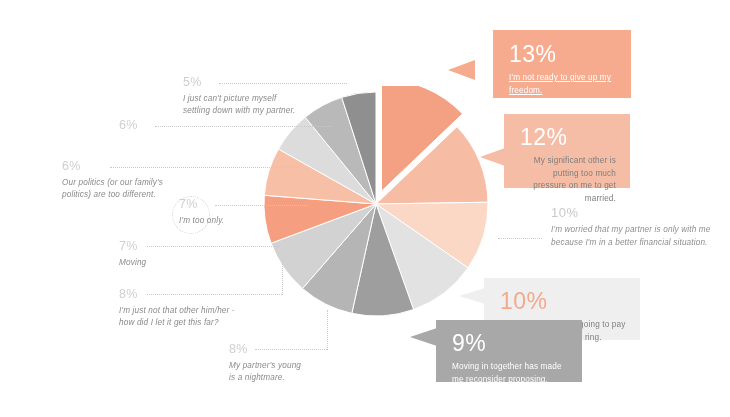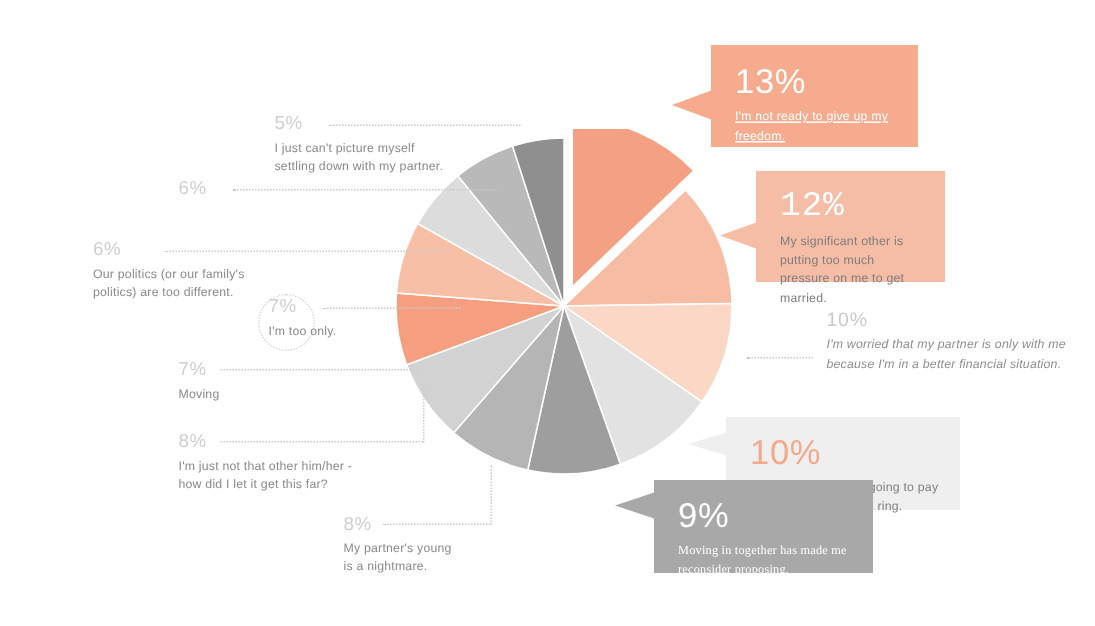--- a/index.html
+++ b/index.html
@@ -54,29 +54,29 @@
     background: #f6ab8f;
     padding: 13px 14px 14px 16px;
   }
   .box-salmon .pct { color: #ffffff; }
   .box-salmon .desc { color: #ffffff; text-decoration: underline; }
 
   .box-peach {
     background: #f6bda6;
     padding: 12px 14px 13px 16px;
   }
-  .box-peach .pct { color: #ffffff; font-family: Liberation Mono, monospace; }
-  .box-peach .desc { color: #7d7d7d; }
+  .box-peach .pct { color: #ffffff; }
+  .box-peach .desc { color: #7d7d7d; text-align: right; }
 
   .box-gray {
     background: #a8a8a8;
     padding: 12px 14px 13px 16px;
   }
   .box-gray .pct { color: #ffffff; }
-  .box-gray .desc { color: #ffffff; font-family: Liberation Serif, serif; }
+  .box-gray .desc { color: #ffffff; }
 
   .box-lightgray {
     background: #efefef;
     padding: 12px 14px 13px 16px;
   }
   .box-lightgray .pct { color: #f3a98c; }
   .box-lightgray .desc { color: #808080; }
 
   .box-plain {
     background: transparent;
@@ -97,20 +97,21 @@
     line-height: 1;
     letter-spacing: 0.4px;
   }
   .lbl .desc {
     font-size: 8.2px;
     color: #8a8a8a;
     line-height: 1.55;
     margin: 0;
     letter-spacing: 0.15px;
     white-space: pre-line;
+    font-style: italic;
   }
 
   
   .leader {
     position: absolute;
     border-top: 1px dotted #c9c9c9;
     height: 0;
   }
   .leader-v {
     position: absolute;
@@ -198,21 +199,21 @@
     <p class="desc">I'm just not that other him/her -
 how did I let it get this far?</p>
   </div>
 
   <div class="lbl" style="left:229px; top:343px; width:150px;">
     <p class="pct">8%</p>
     <p class="desc">My partner's young
 is a nightmare.</p>
   </div>
 
-  <div class="callout box-salmon" style="left:474px; top:30px; width:138px; height:68px;">
+  <div class="callout box-salmon" style="left:493px; top:30px; width:138px; height:68px;">
     <p class="pct">13%</p>
     <p class="desc">I'm not ready to give
 up my freedom.</p>
   </div>
   <div class="ptr" style="left:448px; top:60px;
        border-top:10px solid transparent; border-bottom:10px solid transparent;
        border-right:27px solid #f6ab8f;"></div>
 
   <div class="callout box-peach" style="left:504px; top:114px; width:126px; height:74px;">
     <p class="pct">12%</p>

